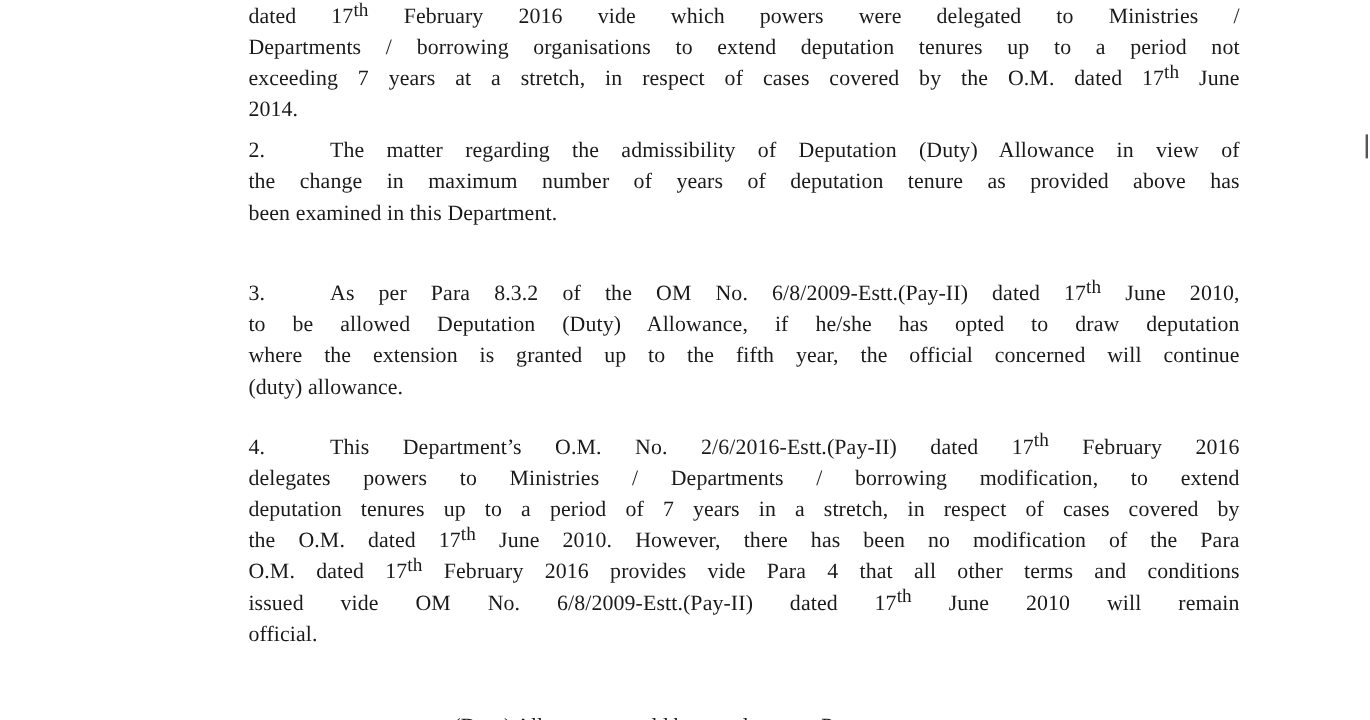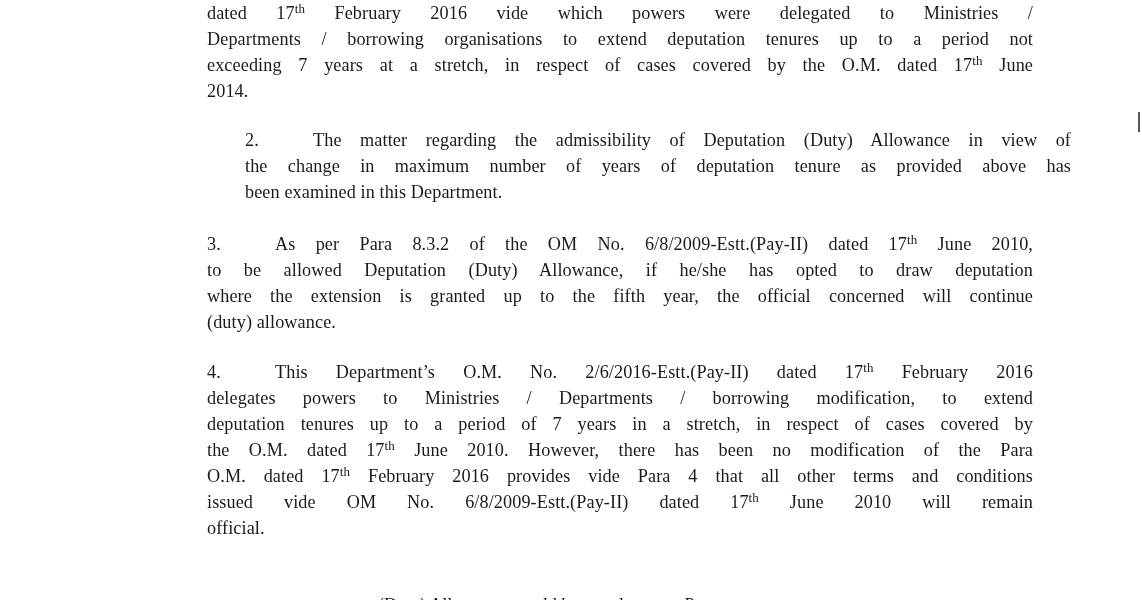--- a/index.html
+++ b/index.html
@@ -10,39 +10,39 @@
   }
   .page { position:absolute; left:0; top:0; width:1142px; height:600px; }
   .para {
     position:absolute; left:207px; width:826px;
     font-size:18.2px; line-height:26px; text-align:justify;
     letter-spacing:0.1px;
   }
   .para .num { display:inline-block; width:68px; }
   .line { display:block; text-align:justify; text-align-last:justify; white-space:nowrap; }
   .line.last { text-align-last:left; }
-  sup { font-size:13px; vertical-align: 6px; line-height:0; }
+  sup { font-size:16px; vertical-align: 6px; line-height:0; }
   .edge-mark { position:absolute; left:1138px; top:112px; width:2px; height:20px; background:#555; }
   .cut-bottom { position:absolute; left:360px; top:588px; width:680px; height:14px; overflow:hidden;
     font-size:18px; line-height:26px; color:#1a1a1a; white-space:nowrap; }
   .cut-bottom span { position:relative; top:4px; }
 </style>
 </head>
 <body>
 
 <div class="page">
 
   <div class="para" style="top:0px;">
   <span class="line">dated 17<sup>th</sup> February 2016 vide which powers were delegated to Ministries /</span>
       <span class="line">Departments / borrowing organisations to extend deputation tenures up to a period not</span>
       <span class="line">exceeding 7 years at a stretch, in respect of cases covered by the O.M. dated 17<sup>th</sup> June</span>
       <span class="line last">2014.</span>
     </div>
 
-  <div class="para" style="top:127px;margin-left:38px;">
+  <div class="para" style="top:112px;">
       <span class="line"><span class="num">2.</span>The matter regarding the admissibility of Deputation (Duty) Allowance in view of</span>
       <span class="line">the change in maximum number of years of deputation tenure as provided above has</span>
       <span class="line last">been examined in this Department.</span>
     </div>
   <div class="para" style="top:231px;">
       <span class="line"><span class="num">3.</span>As per Para 8.3.2 of the OM No. 6/8/2009-Estt.(Pay-II) dated 17<sup>th</sup> June 2010,</span>
       <span class="line">to be allowed Deputation (Duty) Allowance, if he/she has opted to draw deputation</span>
       <span class="line">where the extension is granted up to the fifth year, the official concerned will continue</span>
       <span class="line last">(duty) allowance.</span>
     </div>

